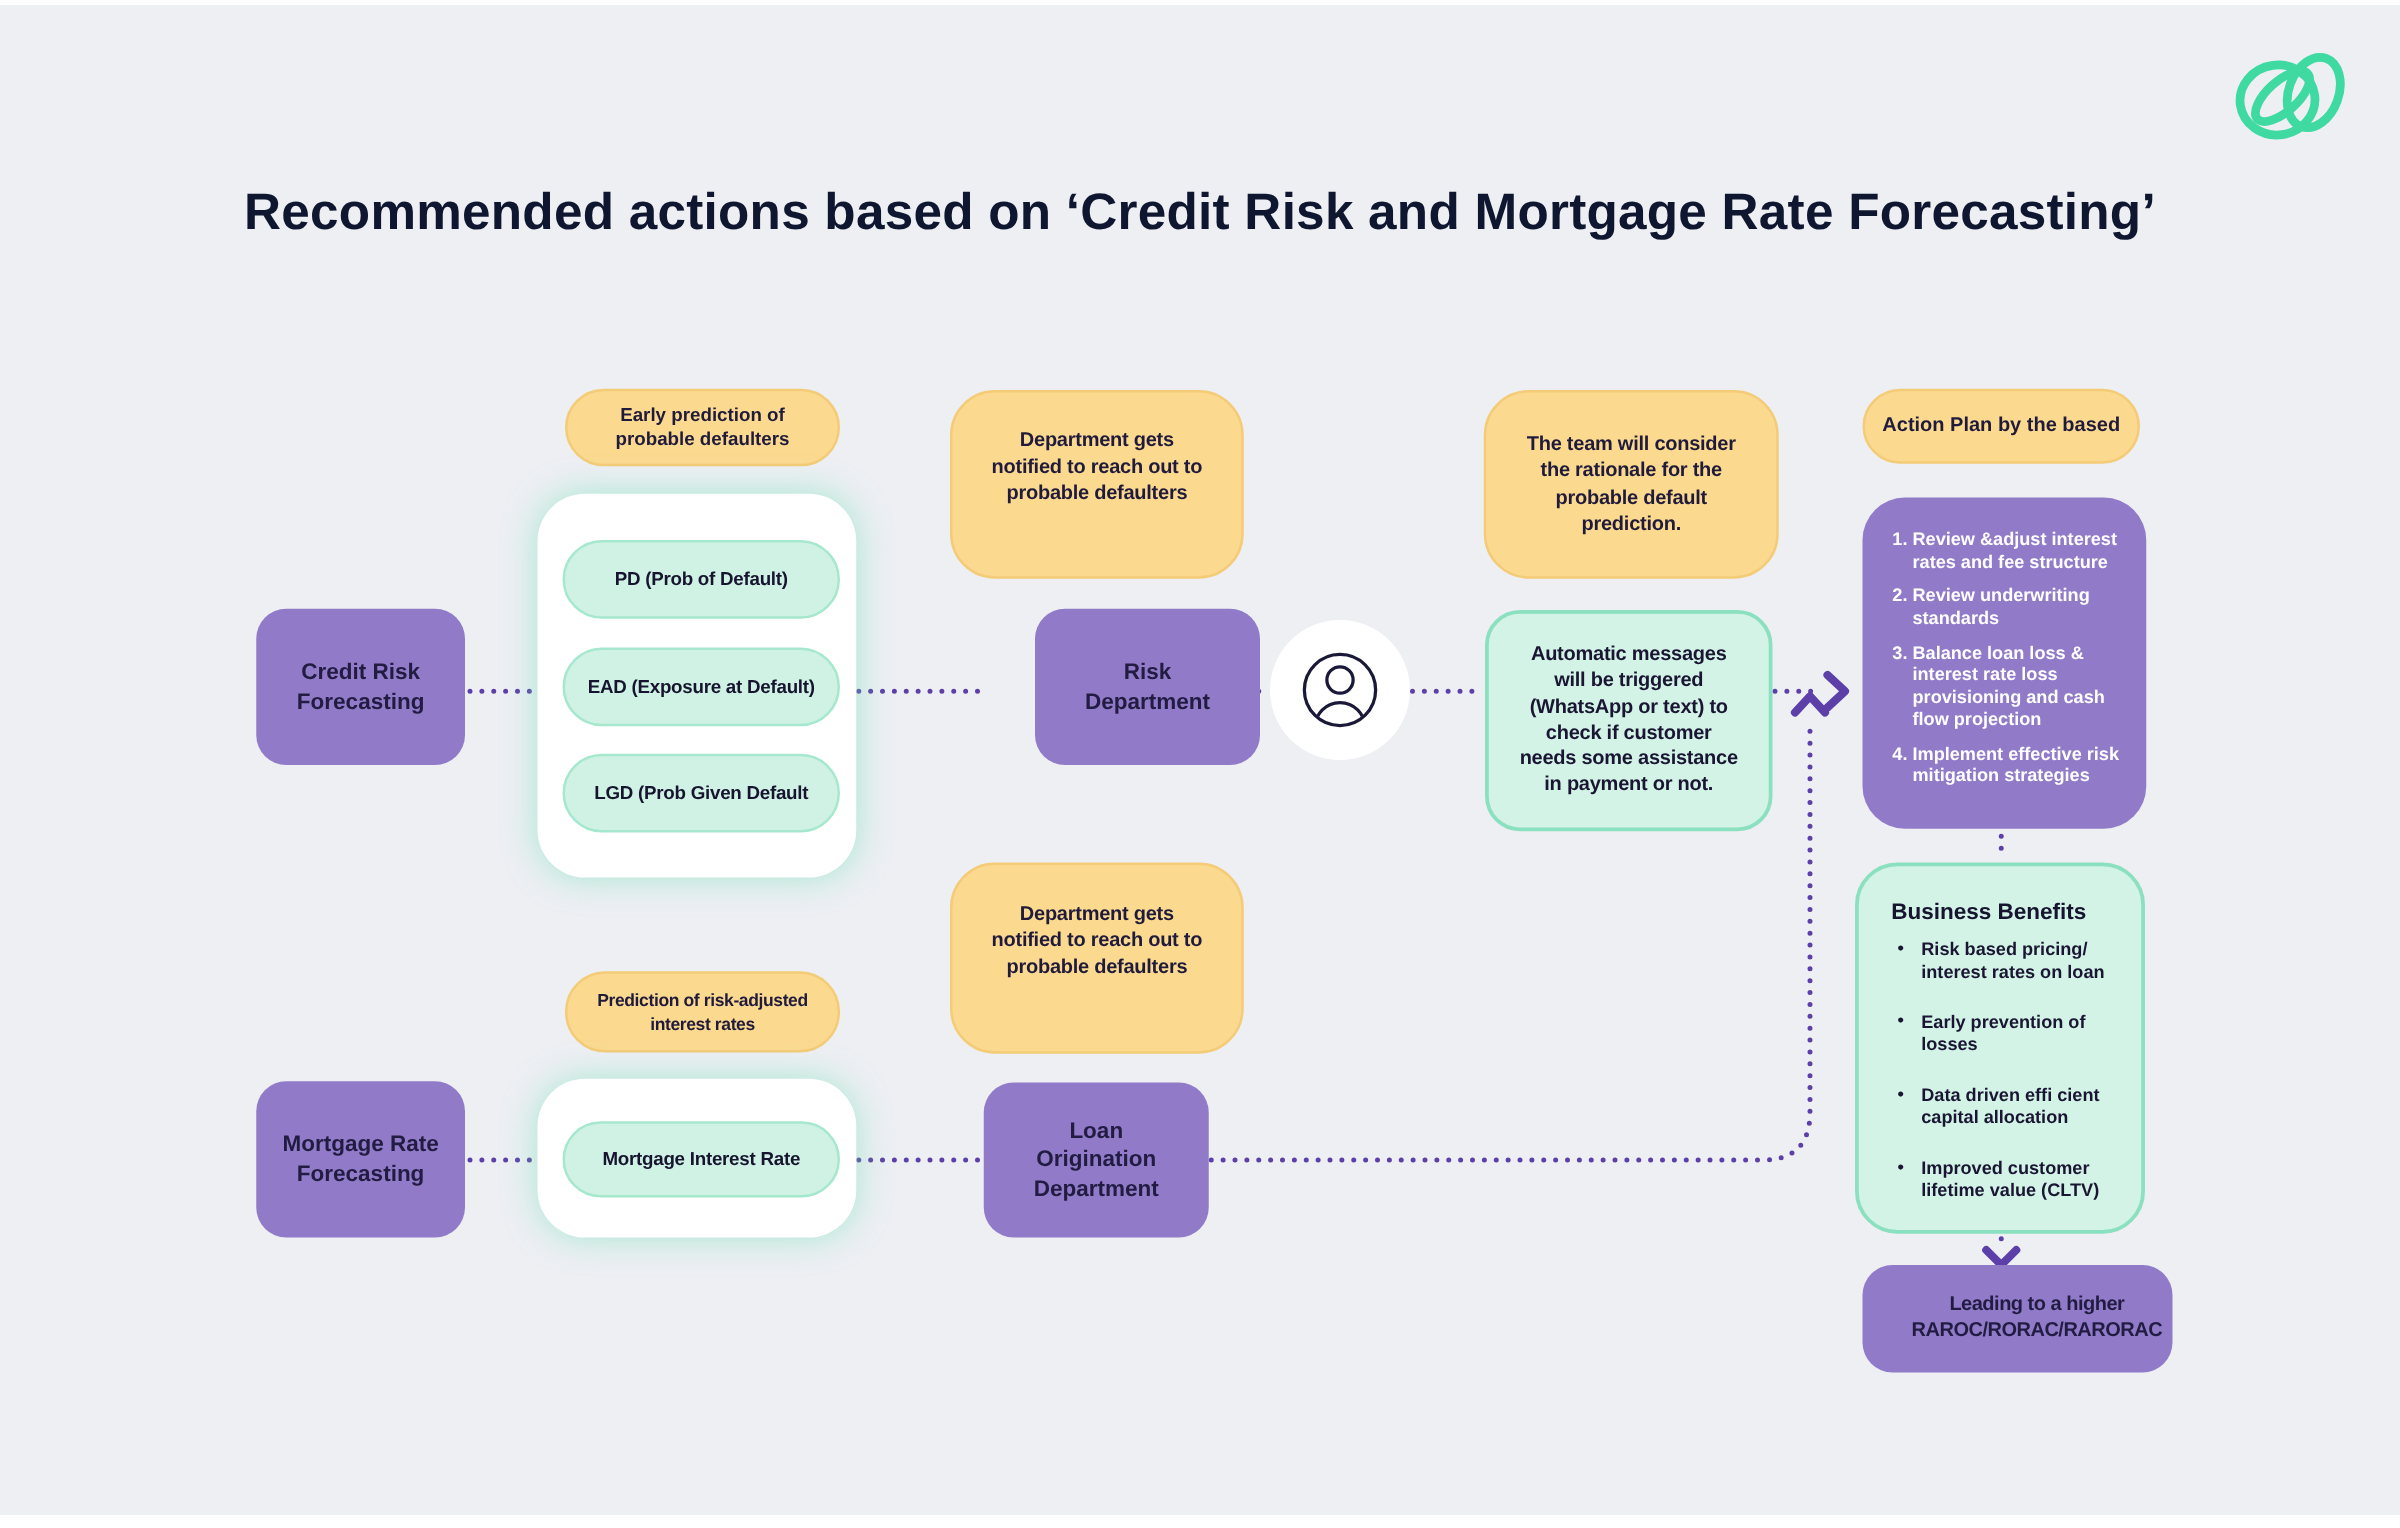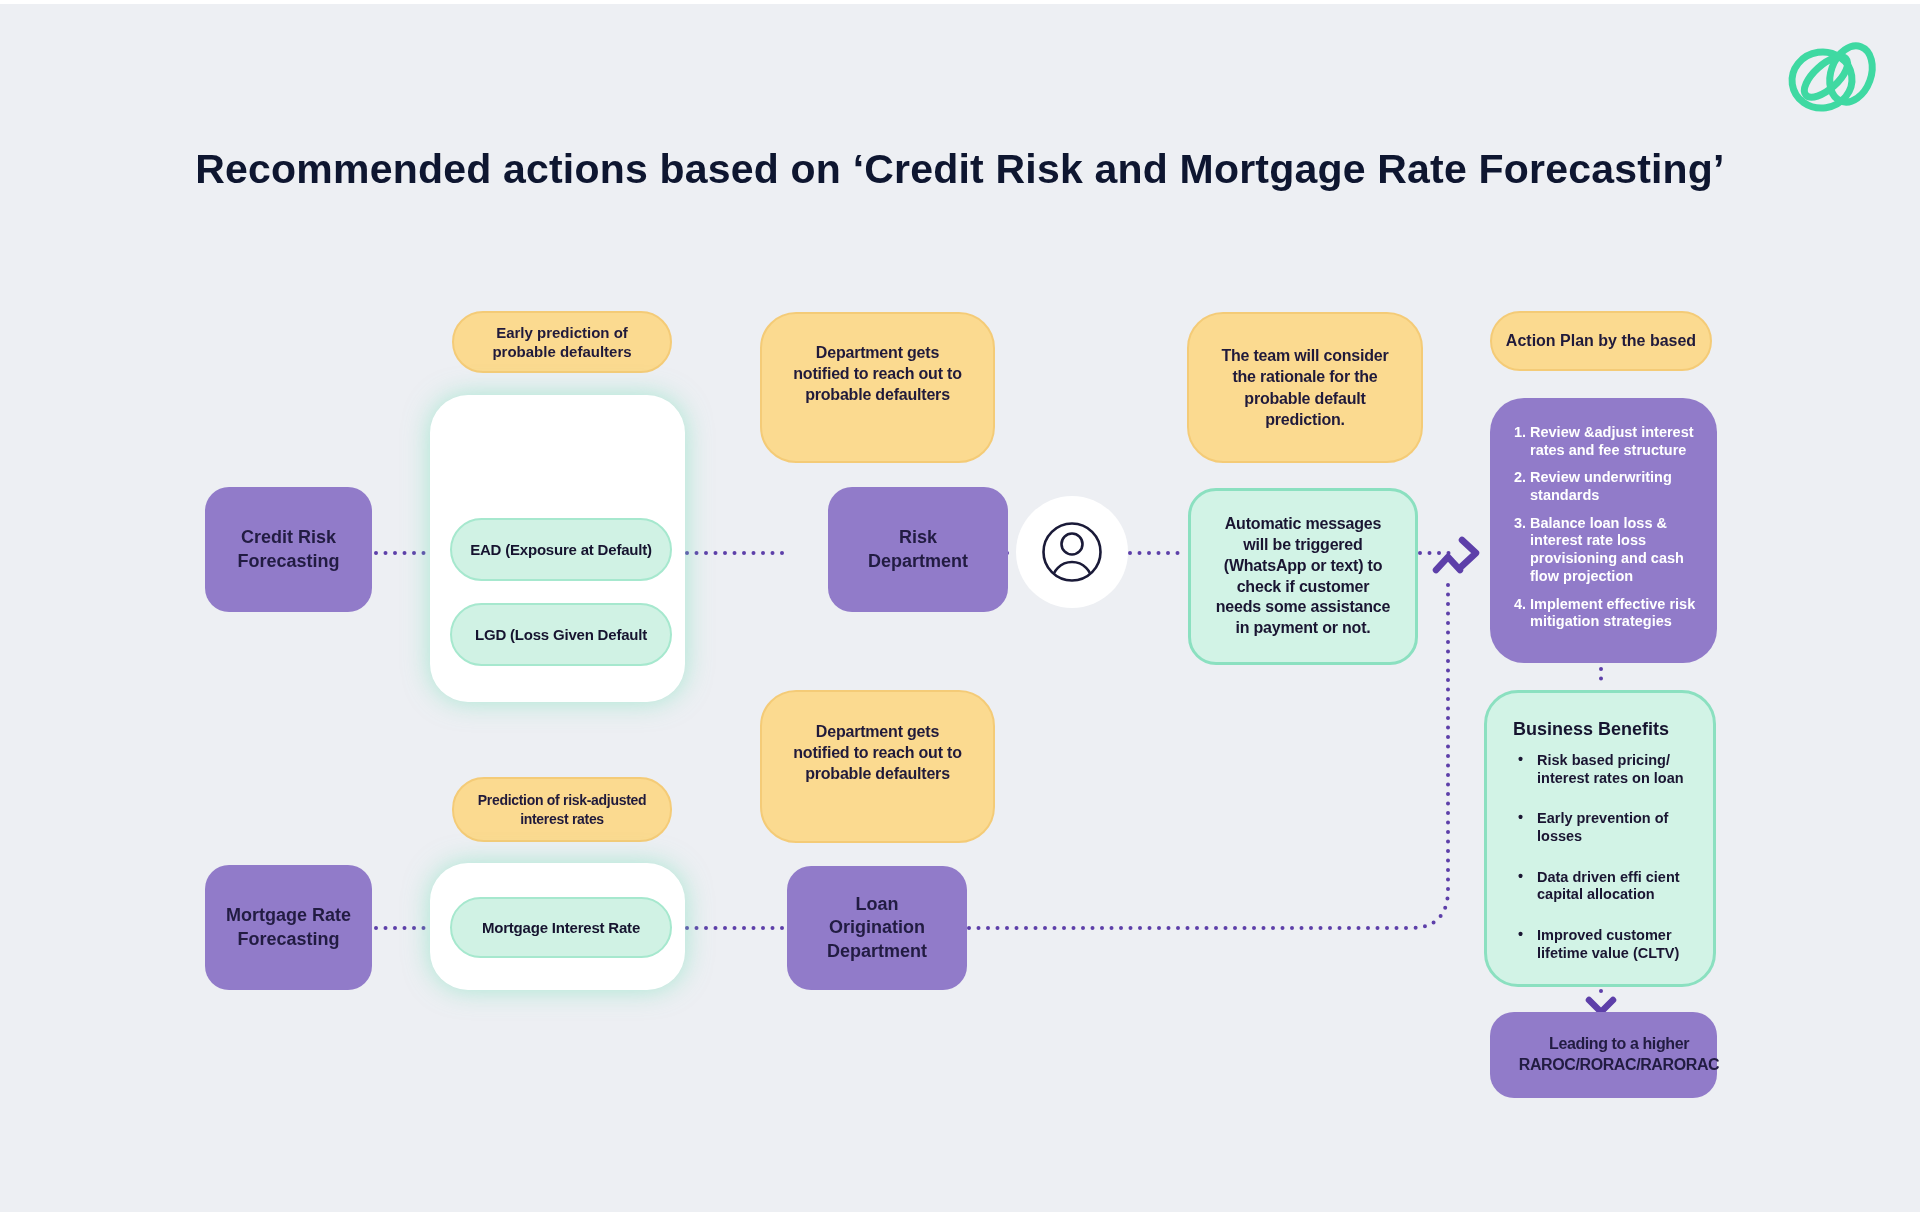--- a/index.html
+++ b/index.html
@@ -97,25 +97,28 @@
     <span class="lbl">Credit Risk
 Forecasting</span>
   </div>
 
   <div class="node yellow pill" style="left:452px;top:311px;width:220px;height:62px;">
     <span class="lbl">Early prediction of
 probable defaulters</span>
   </div>
 
   <div class="node white-card" style="left:430px;top:395px;width:255px;height:307px;"></div>
+  <div class="node mint-pill" style="left:450px;top:432px;width:222px;height:63px;">
+    <span class="lbl">PD (Prob of Default)</span>
+  </div>
   <div class="node mint-pill" style="left:450px;top:518px;width:222px;height:63px;">
     <span class="lbl">EAD (Exposure at Default)</span>
   </div>
   <div class="node mint-pill" style="left:450px;top:603px;width:222px;height:63px;">
-    <span class="lbl">LGD (Loss Given Default</span>
+    <span class="lbl">LGD (Prob Given Default</span>
   </div>
 
   <div class="node yellow box" style="left:760px;top:312px;width:235px;height:151px;padding-bottom:28px;">
     <span class="lbl">Department gets
 notified to reach out to
 probable defaulters</span>
   </div>
 
   <div class="node purple" style="left:828px;top:487px;width:180px;height:125px;">
     <span class="lbl">Risk
@@ -170,21 +173,21 @@
   <div class="node mint-box benefits" style="left:1484px;top:690px;width:232px;height:297px;">
     <h3>Business Benefits</h3>
     <ul>
         <li>Risk based pricing/ interest rates on loan</li>
         <li>Early prevention of losses</li>
         <li>Data driven effi cient capital allocation</li>
         <li>Improved customer lifetime value (CLTV)</li>
       </ul>
   </div>
 
-  <div class="node purple raroc" style="left:1490px;top:1012px;width:227px;height:86px;padding-left:31px;">
+  <div class="node purple raroc" style="left:1490px;top:1012px;width:248px;height:86px;padding-left:31px;">
     <span class="lbl">Leading to a higher
 RAROC/RORAC/RARORAC</span>
   </div>
 
   <div class="node yellow pill tight" style="left:452px;top:777px;width:220px;height:65px;">
     <span class="lbl">Prediction of risk-adjusted
 interest rates</span>
   </div>
 
   <div class="node purple" style="left:205px;top:865px;width:167px;height:125px;">

